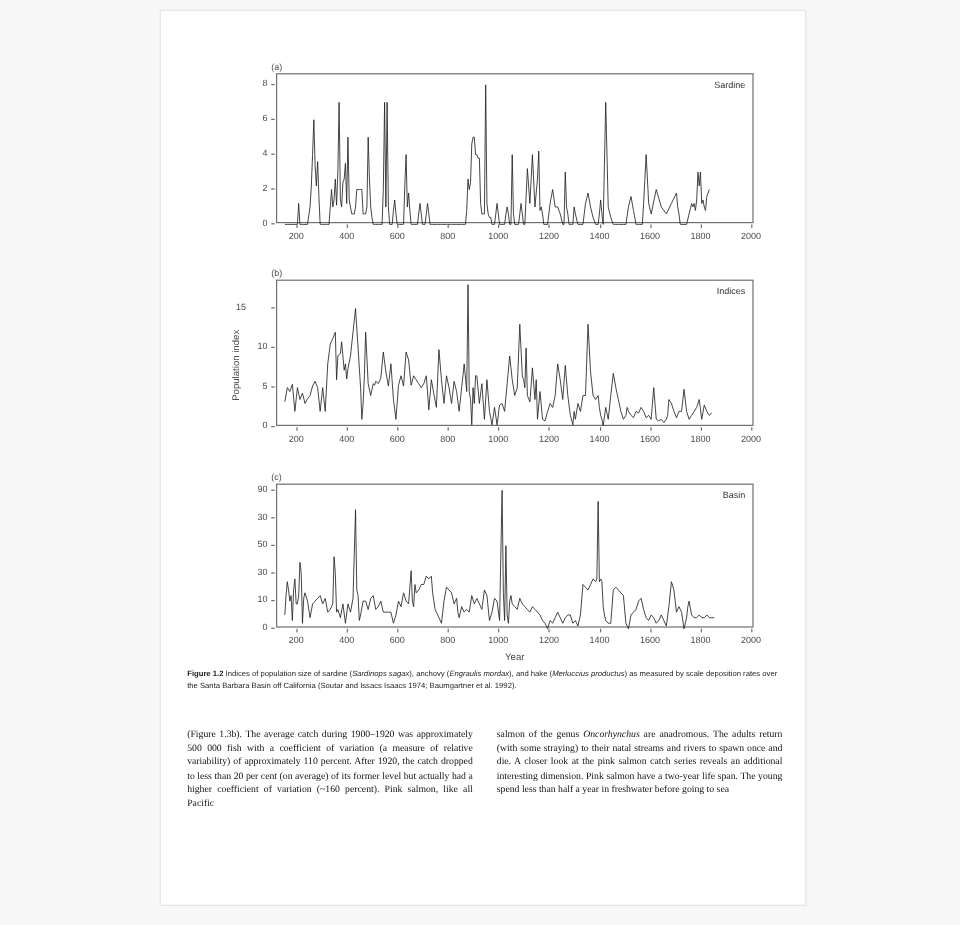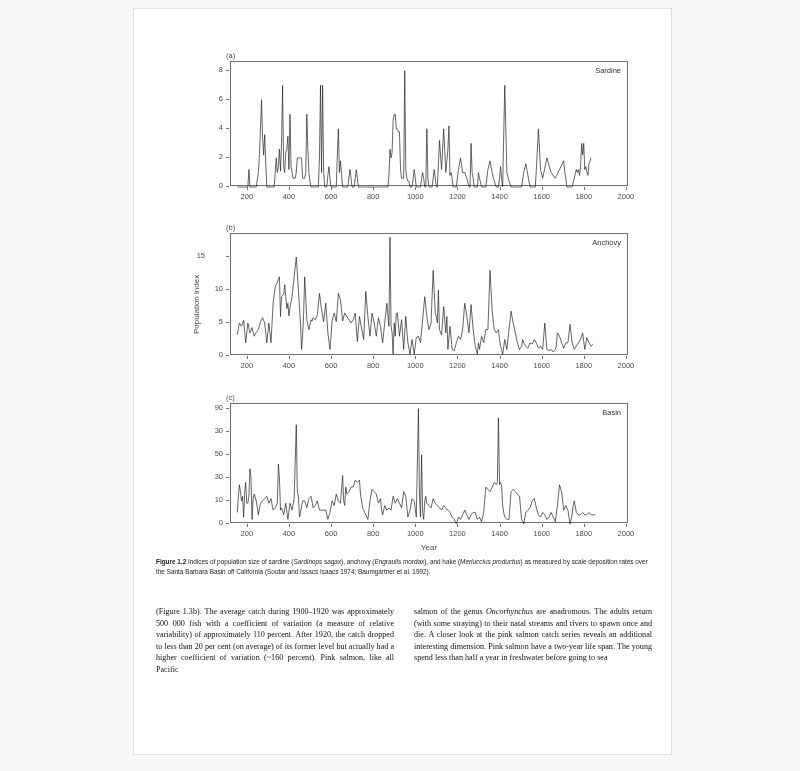--- a/index.html
+++ b/index.html
@@ -116,21 +116,21 @@
           <div class="xtick" style="left: 435.778px; top: 143px;">1800</div>
           <div class="xtick-mark" style="left: 449.778px; top: 138px;"></div>
           <div class="xtick" style="left: 477.894px; top: 143px;">2000</div>
           <div class="xtick-mark" style="left: 491.894px; top: 138px;"></div>
         </div>
     </div>
 
     <div class="panel panel-b">
       <div class="panel-tag" style="left:92px;top:2px;">(b)</div>
       <div class="plot-area" id="plotB" style="left:96px;top:12px;width:398px;height:122px;">
-        <div class="series-label" style="right:6px;top:4px;">Anchovy</div>
+        <div class="series-label" style="right:6px;top:4px;">Indices</div>
         <svg class="trace" id="svgB" width="398" height="122" viewBox="0 0 398 122" preserveAspectRatio="none">
             <polyline id="lineB" fill="none" stroke="#222222" stroke-width="0.7" stroke-linejoin="round" points="6.32,100.90 8.42,89.03 10.53,92.32 12.63,86.39 14.74,108.81 16.85,89.03 18.95,98.92 21.06,93.64 23.16,102.22 25.27,98.26 27.38,95.62 29.48,87.71 31.59,83.75 33.69,89.03 35.80,108.81 37.90,89.03 40.01,108.81 42.12,69.24 44.22,52.76 46.33,48.14 48.43,42.86 49.49,82.43 50.54,62.65 51.59,61.33 52.65,60.67 53.70,50.78 54.75,62.65 55.80,74.52 56.86,69.24 57.91,81.77 58.96,73.20 61.07,62.65 63.17,42.86 65.28,23.08 67.39,56.05 69.49,89.03 70.54,115.41 71.60,102.22 72.65,79.14 73.70,42.86 75.81,85.73 77.92,95.62 80.02,85.73 81.07,87.05 82.13,83.75 84.23,85.73 86.34,81.11 88.44,59.35 90.55,75.84 92.66,87.71 94.76,69.24 96.87,98.92 98.97,115.41 101.08,87.05 103.19,79.14 105.29,87.71 107.40,59.35 109.50,65.95 111.61,87.05 113.71,79.14 115.82,82.43 117.93,85.73 120.03,89.03 122.14,85.73 124.24,79.14 126.35,107.49 128.46,82.43 130.56,94.30 132.67,105.51 134.77,57.37 136.88,82.43 138.98,102.22 141.09,79.14 143.20,89.03 145.30,102.22 147.41,83.75 149.51,92.32 151.62,108.81 153.72,89.03 155.83,69.24 157.94,92.32 158.99,3.30 160.04,92.32 161.10,98.92 162.15,120.02 163.20,89.03 164.25,102.22 165.31,79.14 166.36,79.14 168.47,102.22 170.57,85.73 172.68,115.41 174.78,82.43 176.89,108.81 178.99,120.02 181.10,105.51 183.21,120.02 185.31,103.54 187.42,102.22 189.52,108.81 191.63,85.73 193.74,62.65 195.84,82.43 197.95,95.62 200.05,89.03 202.16,36.27 204.26,79.14 205.32,82.43 206.37,89.03 207.42,56.05 208.48,95.62 210.58,100.90 212.69,72.54 214.79,98.92 215.85,82.43 216.90,115.41 219.01,92.32 221.11,115.41 223.22,116.72 225.32,108.81 227.43,102.22 229.53,105.51 231.64,95.62 233.75,69.24 235.85,82.43 237.96,98.92 240.06,70.56 242.17,95.62 244.28,112.11 246.38,120.02 247.43,108.81 248.49,115.41 250.59,102.22 252.70,108.81 254.80,95.62 256.91,95.62 259.02,36.27 261.12,75.84 263.23,95.62 265.33,98.92 267.44,95.62 268.49,105.51 269.54,112.11 270.60,115.41 271.65,120.68 273.76,105.51 275.86,115.41 277.97,95.62 280.07,77.16 282.18,89.03 284.29,98.92 286.39,108.81 288.50,115.41 290.60,112.11 291.66,105.51 292.71,108.81 294.81,112.11 296.92,114.09 299.03,108.81 301.13,110.13 303.24,105.51 305.34,108.81 307.45,114.09 309.56,112.11 311.66,115.41 313.77,89.03 315.87,115.41 317.98,116.72 320.08,115.41 322.19,118.04 324.30,115.41 325.35,112.11 326.40,98.92 328.51,102.22 330.61,108.81 332.72,114.09 334.83,108.81 336.93,108.81 339.04,90.35 341.14,108.81 343.25,115.41 345.35,112.11 347.46,108.81 349.57,105.51 351.67,98.92 353.78,115.41 355.88,103.54 357.99,108.81 360.10,112.11 362.20,110.13 363.25,NaN 364.31,NaN 366.41,NaN 368.52,NaN 370.62,NaN 372.73,NaN 374.84,NaN 376.94,NaN 379.05,NaN 381.15,NaN 383.26,NaN 385.37,NaN 387.47,NaN"></polyline>
           </svg>
       </div>
       <div class="axis-title-y" style="left:58px;top:113px;">Population index</div>
       <div id="ytickB">
           <div class="ytick" style="left: 67px; top: 129px;">0</div>
           <div class="ytick-mark" style="left: 92px; top: 134px;"></div>
           <div class="ytick" style="left: 67px; top: 96.027px;">5</div>
           <div class="ytick-mark" style="left: 92px; top: 101.027px;"></div>

